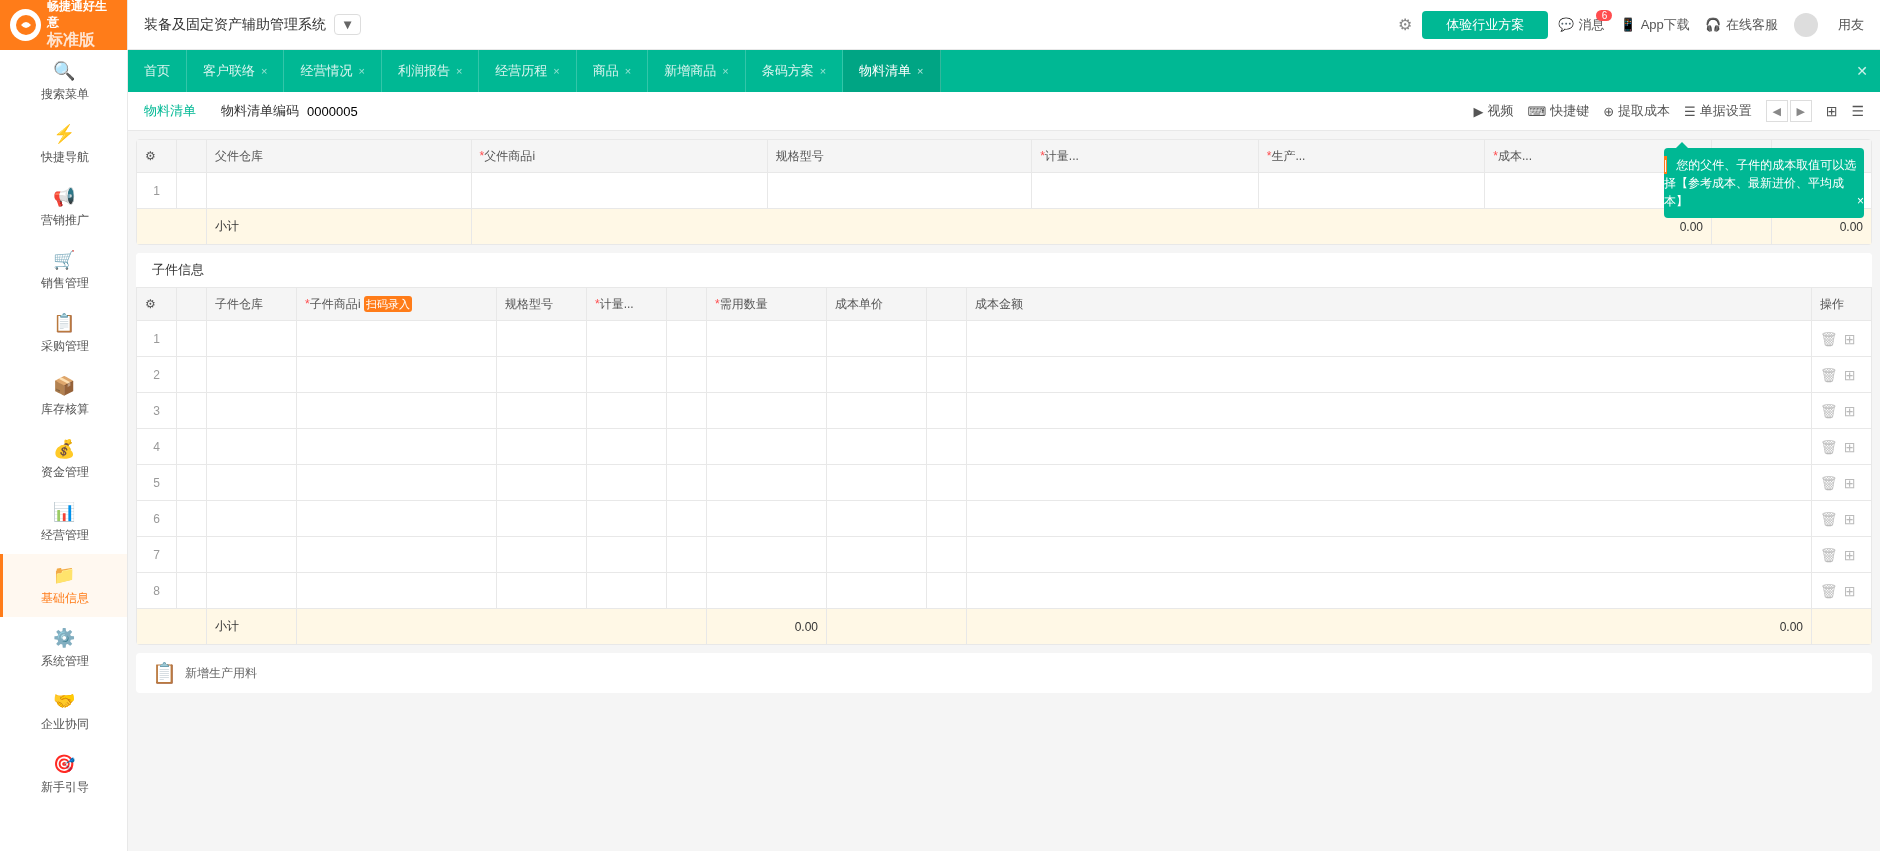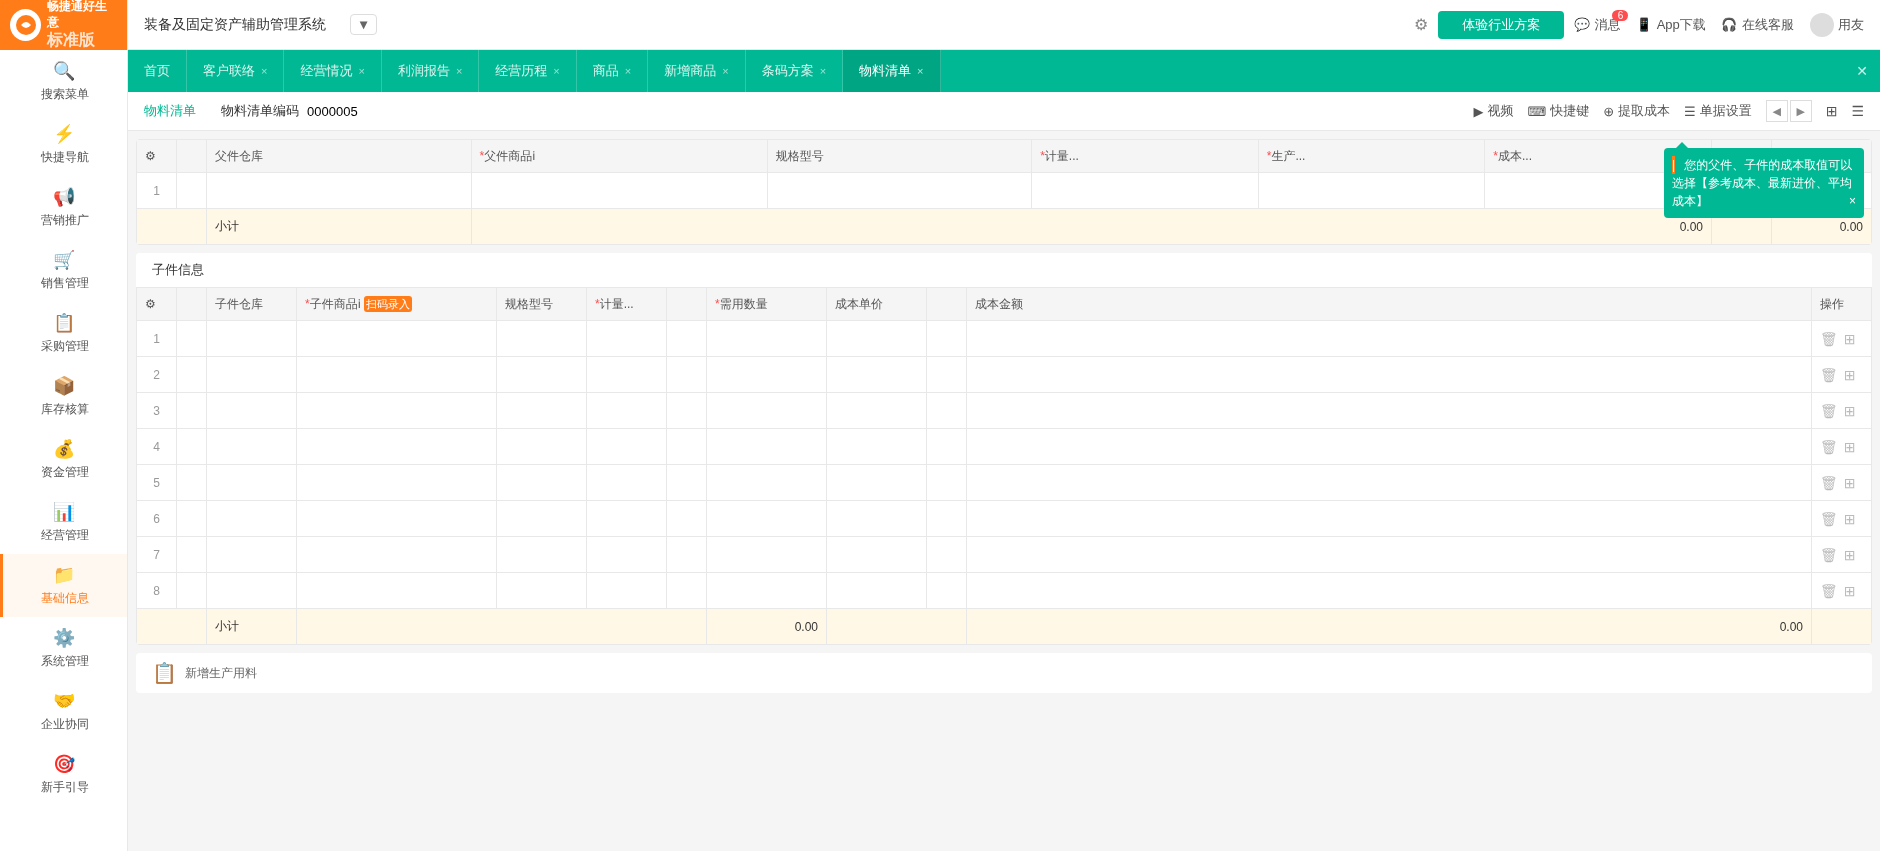--- a/index.html
+++ b/index.html
@@ -67,21 +67,21 @@
       border-bottom: 1px solid #e8e8e8;
       gap: 10px;
     }
     .topbar-system-name {
       font-size: 14px;
       color: #333;
       font-weight: 500;
       flex: 1;
       display: flex;
       align-items: center;
-      gap: 24px;
+      gap: 8px;
     }
     .topbar-dropdown-btn {
       background: none;
       border: 1px solid #ddd;
       border-radius: 4px;
       padding: 2px 6px;
       cursor: pointer;
       color: #666;
     }
     .topbar-gear {
@@ -111,21 +111,21 @@
       color: white;
       border-radius: 10px;
       font-size: 10px;
       padding: 0 5px;
       position: absolute;
       top: -6px;
       right: -8px;
       min-width: 16px;
       text-align: center;
     }
-    .topbar-user { display: flex; align-items: center; gap: 4px; cursor: pointer; }
+    .topbar-user { display: flex; align-items: center; gap: 20px; cursor: pointer; }
     .user-avatar { width: 24px; height: 24px; background: #ddd; border-radius: 50%; }
 
     
     .nav-tabs {
       background: #00b894;
       display: flex;
       align-items: center;
       height: 42px;
       padding: 0 0;
       overflow-x: auto;
@@ -258,21 +258,21 @@
 
     .action-icons { display: flex; gap: 6px; align-items: center; }
     .action-icon { color: #bbb; cursor: pointer; font-size: 14px; }
 
     
     .tooltip-box {
       position: absolute;
       background: #00b894;
       color: white;
       border-radius: 4px;
-      padding: 8px 8px;
+      padding: 8px 0;
       font-size: 12px;
       max-width: 200px;
       z-index: 100;
       top: 150px;
       right: 200px;
       line-height: 1.5;
     }
     .tooltip-box::before {
       content: '';
       position: absolute;

